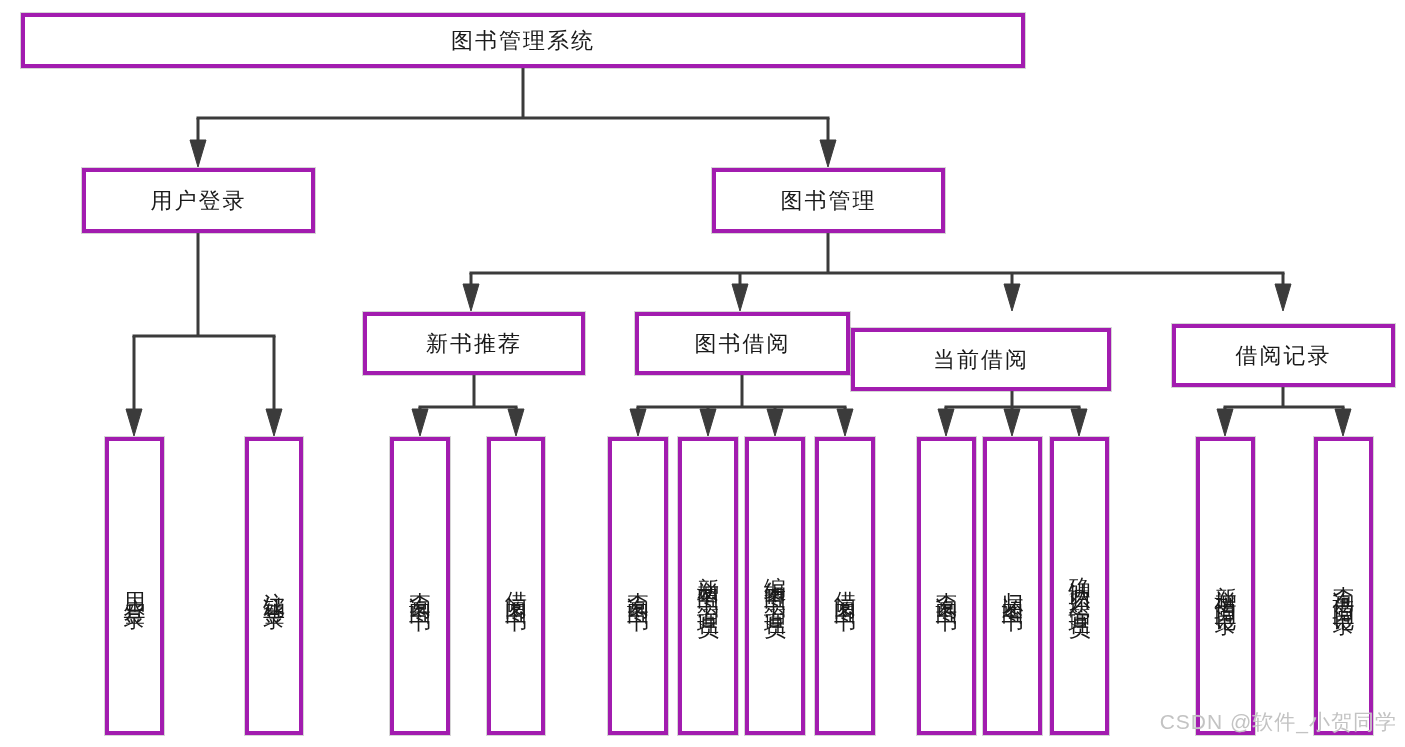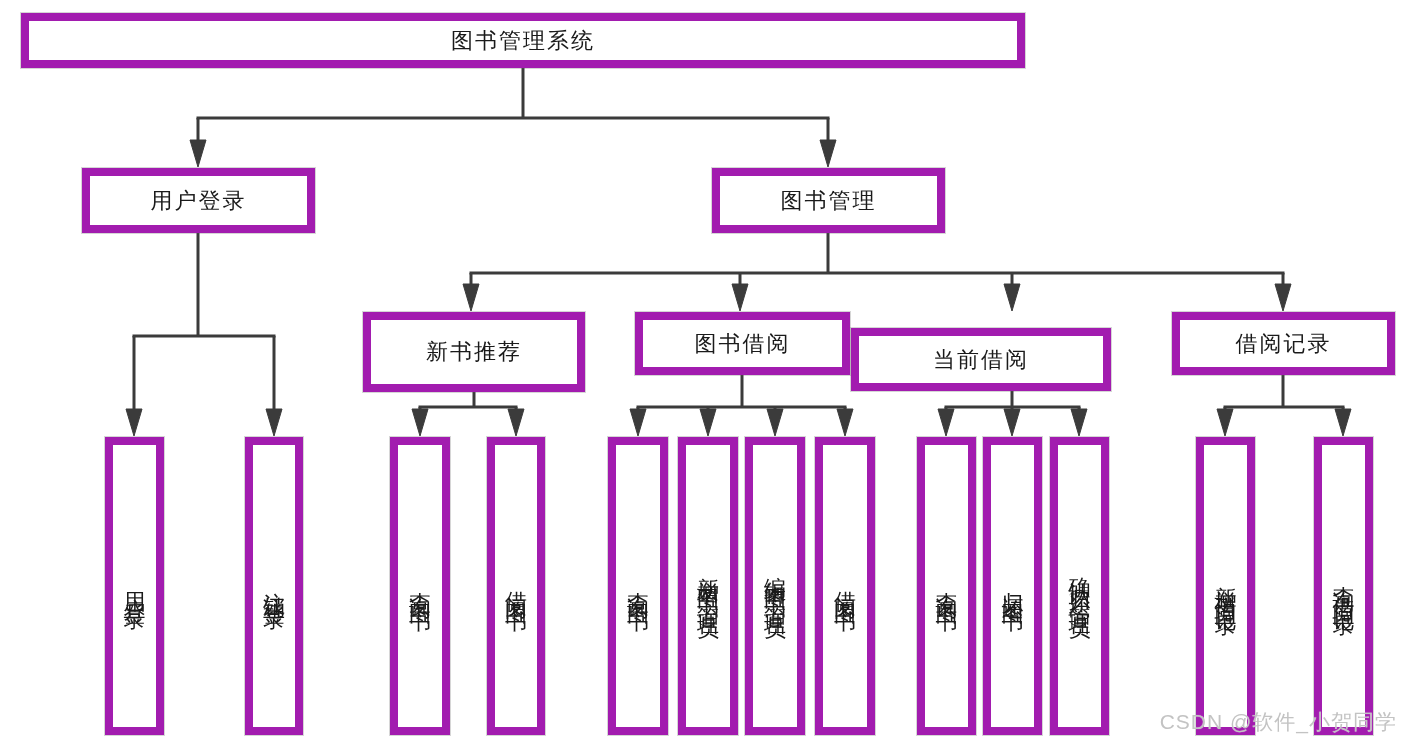--- a/index.html
+++ b/index.html
@@ -13,21 +13,21 @@
   }
   #connector-layer {
     position: absolute;
     left: 0; top: 0;
     width: 1405px; height: 747px;
     pointer-events: none;
   }
   .node {
     position: absolute;
     background: #ffffff;
-    border: 8px solid #a21caf;
+    border: 4px solid #a21caf;
     display: flex;
     align-items: center;
     justify-content: center;
     box-shadow: 0 0 0 1px rgba(90,90,90,0.25);
   }
   .hnode {
     font-size: 22px;
     letter-spacing: 2px;
     white-space: nowrap;
   }
@@ -36,24 +36,24 @@
     text-orientation: mixed;
     font-size: 22px;
     letter-spacing: 6px;
     line-height: 1;
     text-align: center;
   }
   
   #n-root          { left: 21px;   top: 13px;  width: 1004px; height: 55px; }
   #n-user-login    { left: 82px;   top: 168px; width: 233px;  height: 65px; }
   #n-book-mgmt     { left: 712px;  top: 168px; width: 233px;  height: 65px; text-align: right; }
-  #n-new-book-rec  { left: 363px;  top: 312px; width: 222px;  height: 80px; }
+  #n-new-book-rec  { left: 363px;  top: 312px; width: 222px;  height: 63px; }
   #n-book-borrow   { left: 635px;  top: 312px; width: 215px;  height: 63px; }
   #n-current-borrow{ left: 851px;  top: 312px; width: 260px;  height: 63px; margin-top: 16px; }
-  #n-borrow-records{ left: 1172px; top: 312px; width: 223px;  height: 63px; }
+  #n-borrow-records{ left: 1172px; top: 324px; width: 223px;  height: 63px; }
 
   #n-ul-user-login   { left: 105px;  top: 437px; width: 59px; height: 298px; }
   #n-ul-logout       { left: 245px;  top: 437px; width: 58px; height: 298px; }
   #n-nb-query        { left: 390px;  top: 437px; width: 60px; height: 298px; }
   #n-nb-borrow       { left: 487px;  top: 437px; width: 58px; height: 298px; }
   #n-bb-query        { left: 608px;  top: 437px; width: 60px; height: 298px; }
   #n-bb-add          { left: 678px;  top: 437px; width: 60px; height: 298px; }
   #n-bb-edit         { left: 745px;  top: 437px; width: 60px; height: 298px; }
   #n-bb-borrow       { left: 815px;  top: 437px; width: 60px; height: 298px; }
   #n-cb-query        { left: 917px;  top: 437px; width: 59px; height: 298px; }

